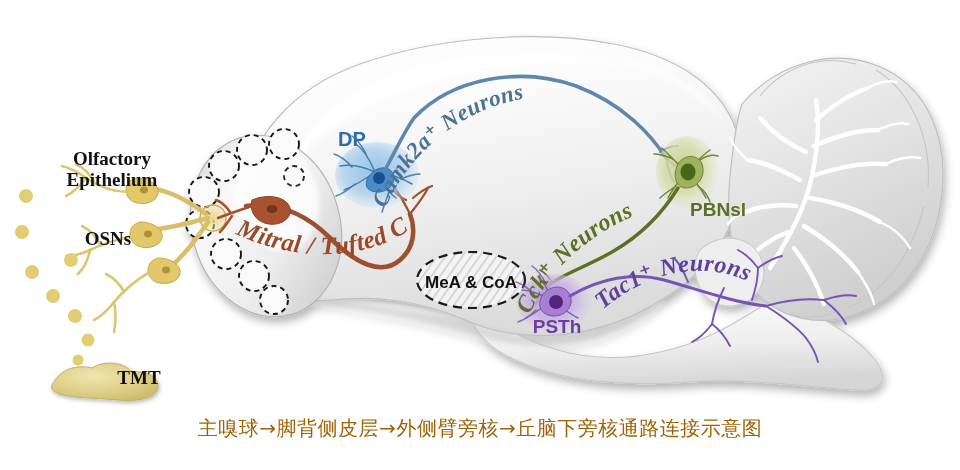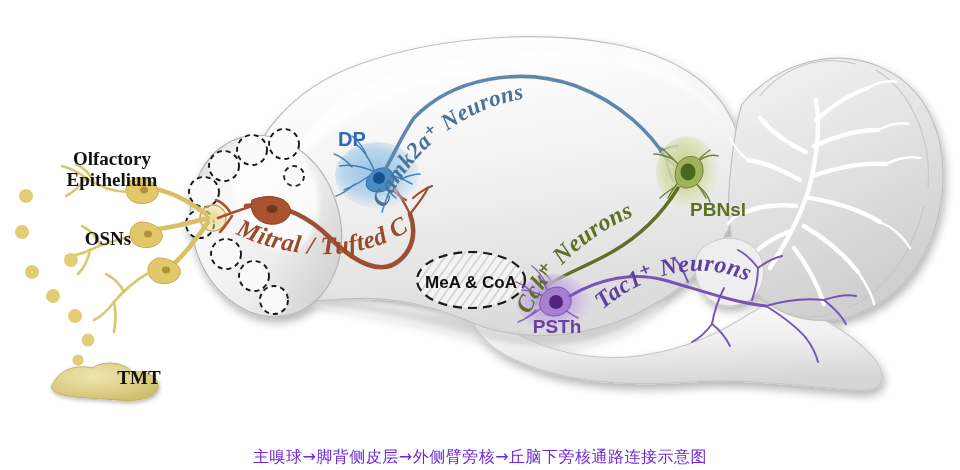--- a/index.html
+++ b/index.html
@@ -28,25 +28,24 @@
   }
   .cap-wrap {
     position: absolute;
     left: 0;
     top: 415px;
     width: 960px;
     text-align: center;
   }
   .caption {
     font-family: "DejaVu Sans", "Liberation Sans", sans-serif;
-    font-size: 16px;
+    font-size: 20px;
     letter-spacing: 0.5px;
-    color: #6d28d9;
+    color: #a16207;
     white-space: nowrap;
-    margin-top: 32px;
   }
   text { user-select: none; }
   .lbl-serif {
     font-family: "Liberation Serif", "DejaVu Serif", serif;
   }
   .lbl-sans {
     font-family: "Liberation Sans", "DejaVu Sans", sans-serif;
   }
 </style>
 </head>

